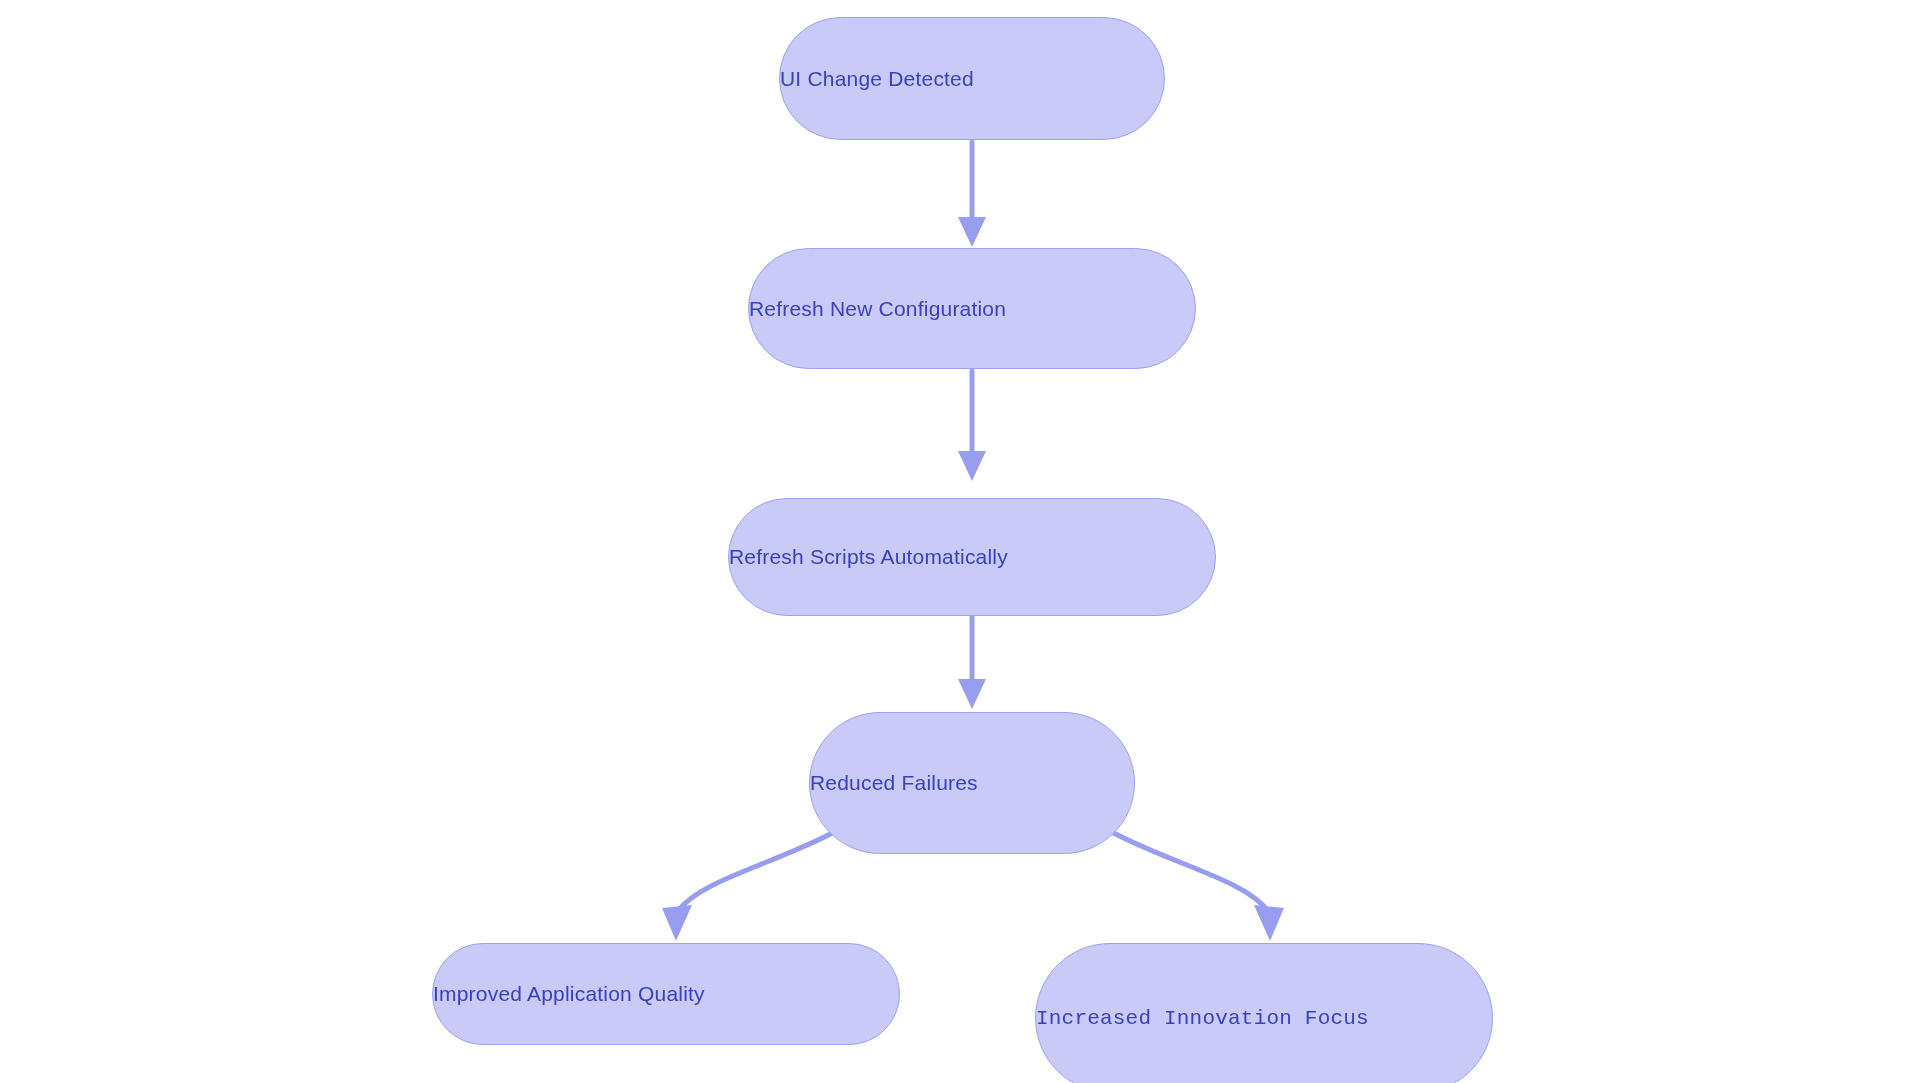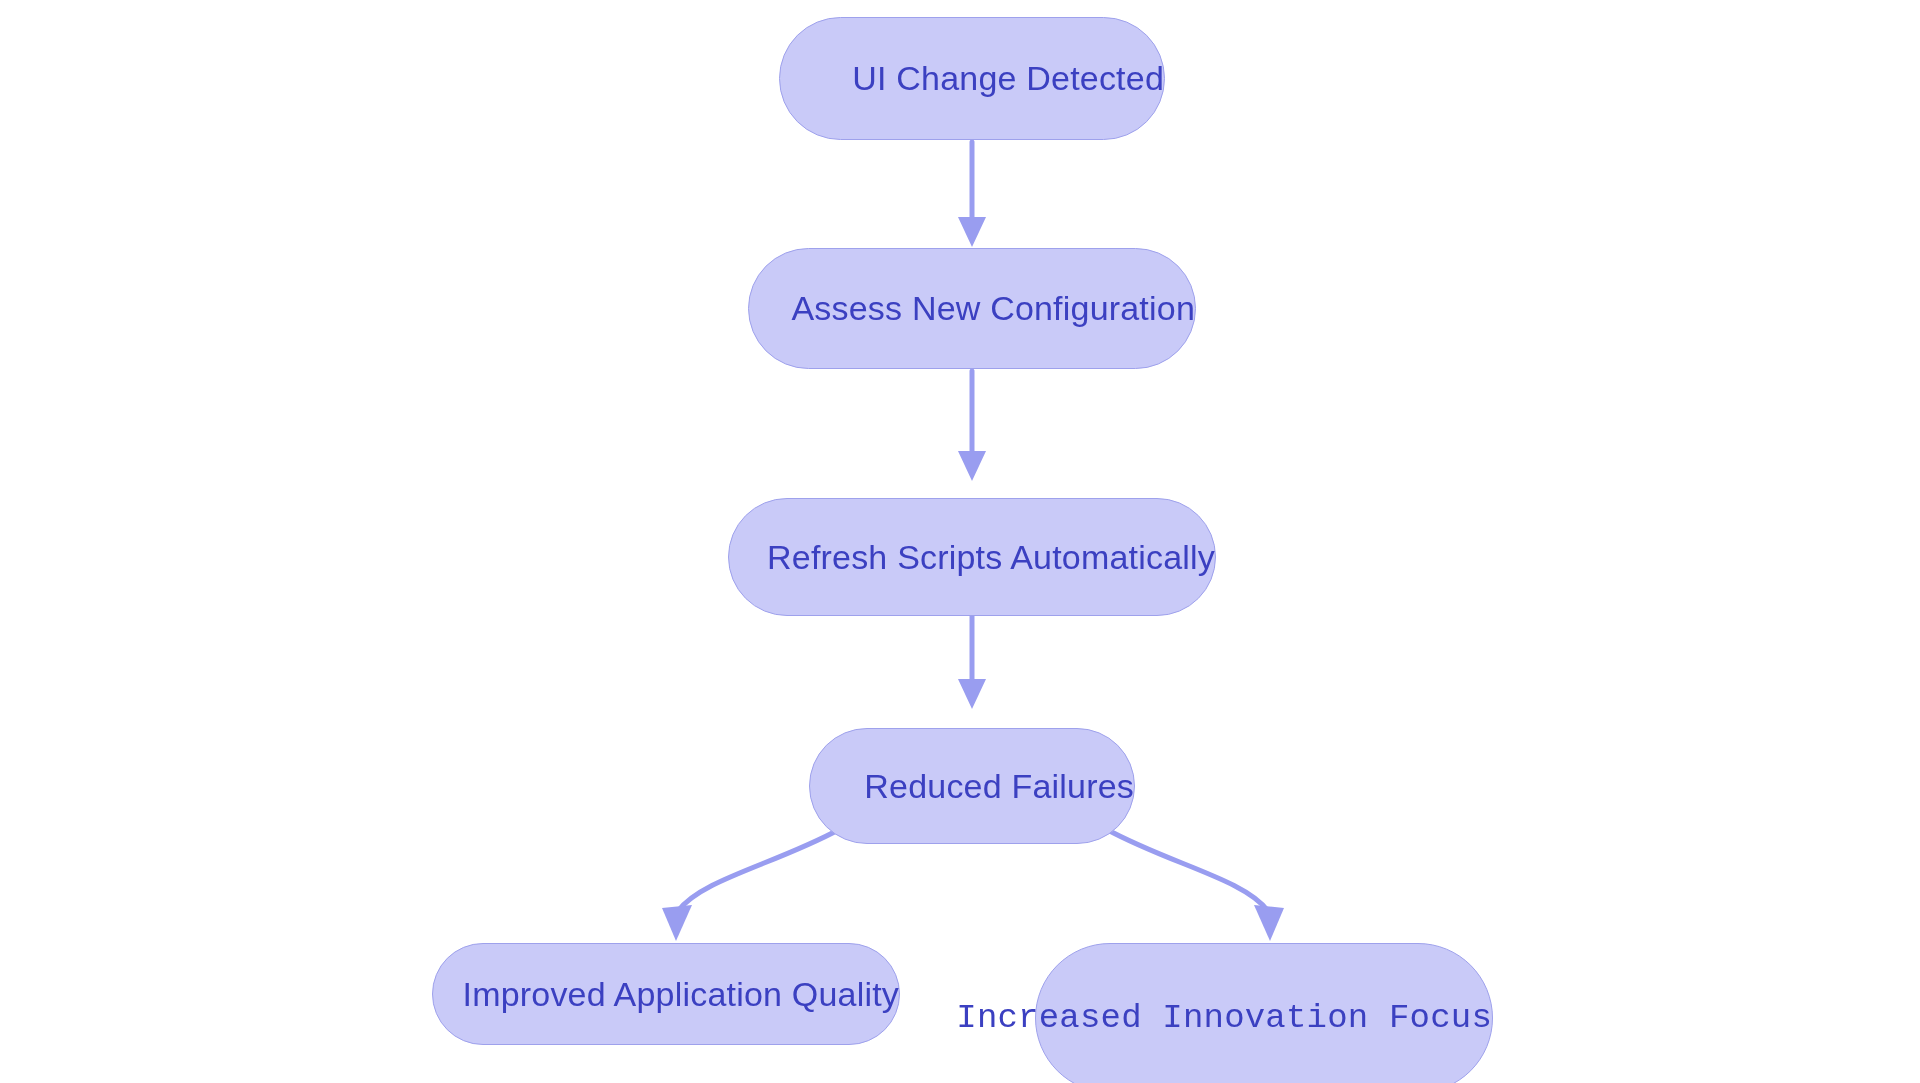--- a/index.html
+++ b/index.html
@@ -33,34 +33,34 @@
     stroke-linecap:round;
   }
   .edge-head{
     fill:var(--arrow);
     stroke:none;
   }
   .node{
     position:absolute;
     display:flex;
     align-items:center;
-    justify-content:flex-end;
+    justify-content:flex-start;
     background:var(--node-fill);
     border:1.6px solid var(--node-border);
     border-radius:999px;
     color:var(--node-text);
-    font-size:34px;
+    font-size:21px;
     letter-spacing:0.2px;
     text-align:center;
     white-space:nowrap;
   }
   .node-1{left:779px;top:17px;width:386px;height:123px;}
   .node-2{left:748px;top:248px;width:448px;height:121px;}
   .node-3{left:728px;top:483px;width:488px;height:118px;margin-top:15px;}
-  .node-4{left:809px;top:712px;width:326px;height:116px;margin-top:16px;}
+  .node-4{left:809px;top:712px;width:326px;height:142px;}
   .node-5{left:432px;top:943px;width:468px;height:102px;}
   .node-6{left:1035px;top:943px;width:458px;height:150px;font-family:Liberation Mono, monospace;}
 </style>
 </head>
 <body>
 
 <div class="canvas">
 
   <svg class="edges" viewBox="0 0 1920 1083" xmlns="http://www.w3.org/2000/svg">
 
@@ -88,21 +88,21 @@
       <path class="edge-line" d="M1106 829 C 1170 864, 1244 879, 1268 911"></path>
       <polygon class="edge-head" points="1254,905 1284,908 1270,941"></polygon>
     </g>
   </svg>
 
   <div class="node node-1">
     <span>UI Change Detected</span>
   </div>
 
   <div class="node node-2">
-    <span>Assess New Configuration</span>
+    <span>Refresh New Configuration</span>
   </div>
 
   <div class="node node-3">
     <span>Refresh Scripts Automatically</span>
   </div>
 
   <div class="node node-4">
     <span>Reduced Failures</span>
   </div>
 

